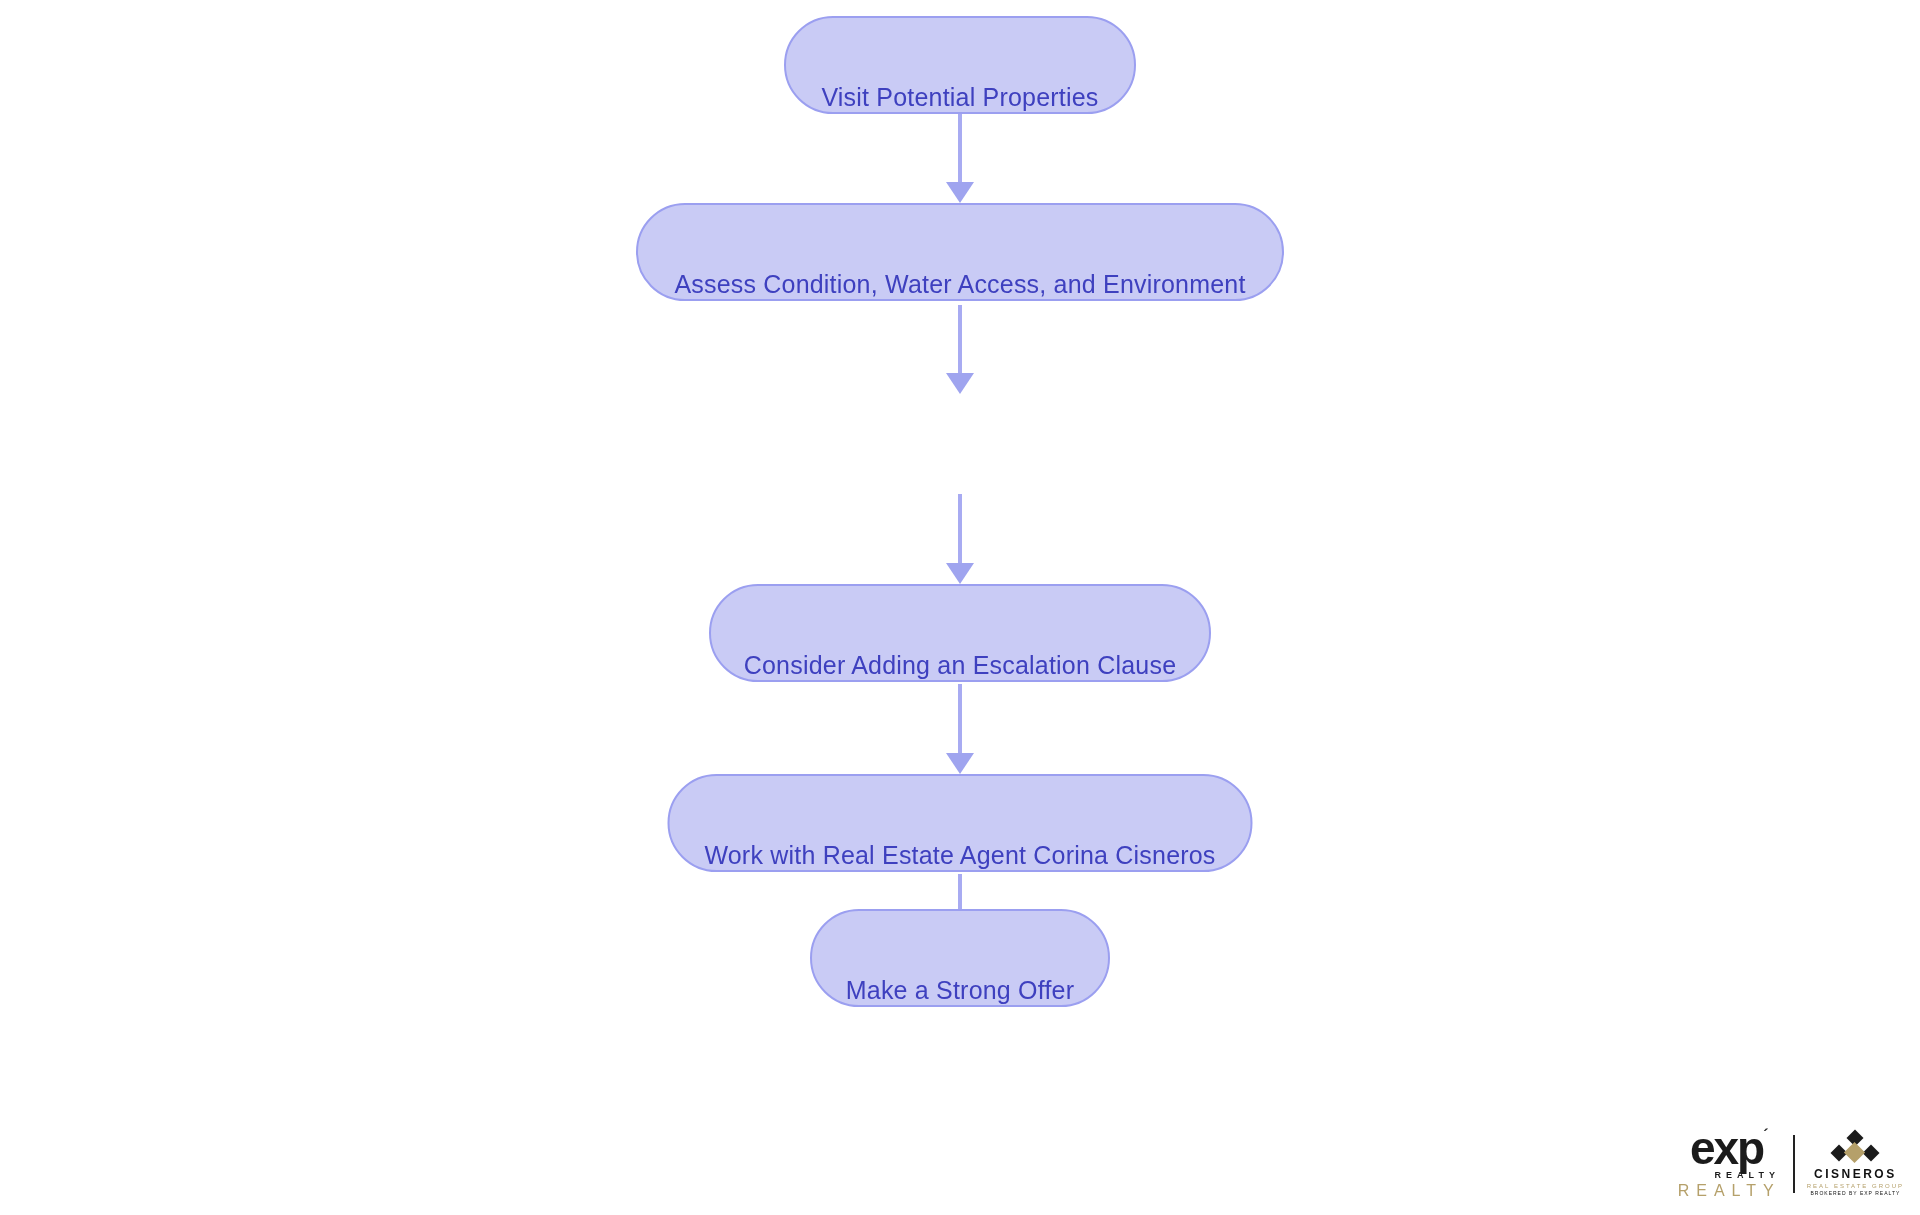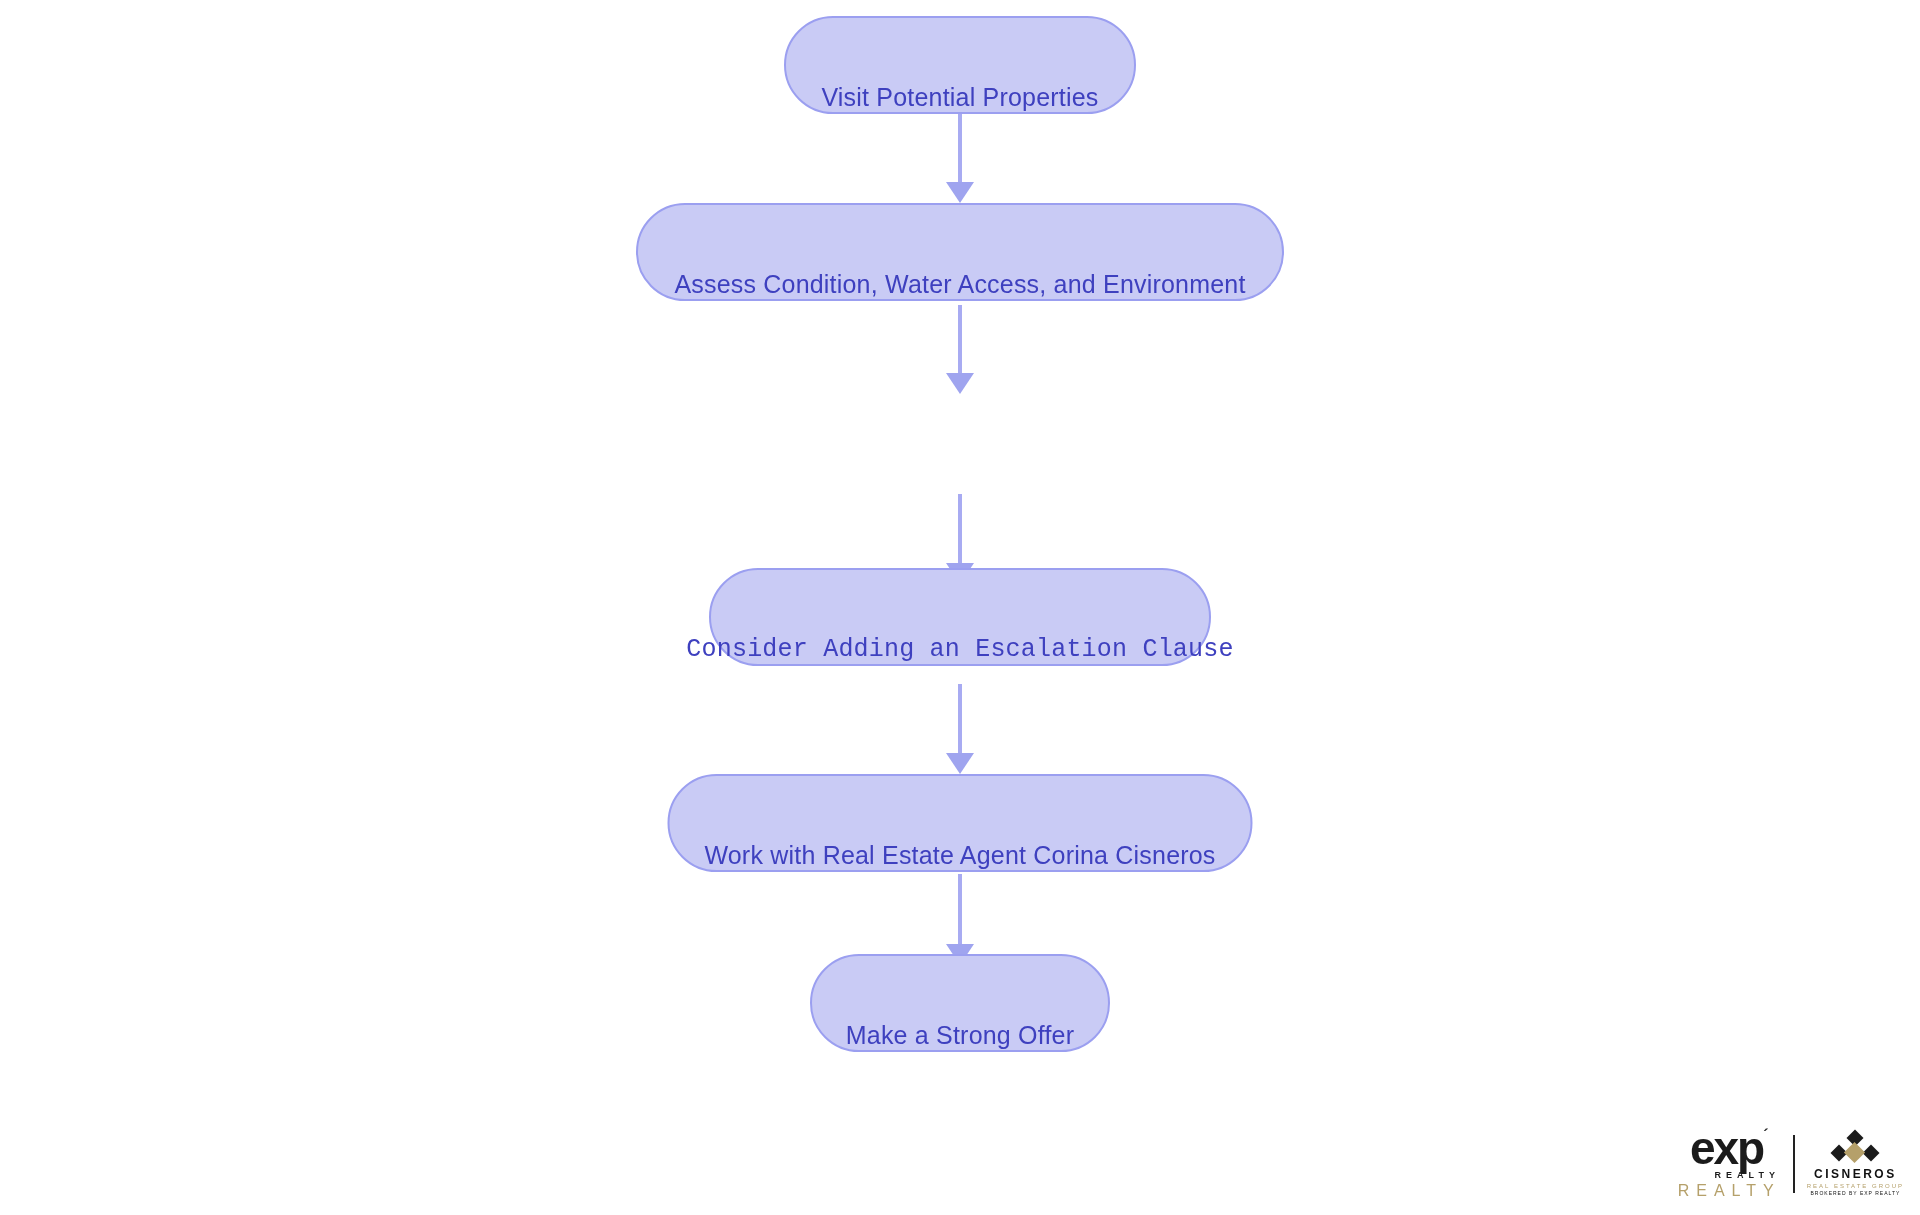--- a/index.html
+++ b/index.html
@@ -29,23 +29,23 @@
   }
   .node span {
     color: var(--node-text, #3e40bf);
     font-size: 25px;
     letter-spacing: 0.2px;
     white-space: nowrap;
   }
   .n1 { top: 16px;  width: 352px; }
   .n2 { top: 203px; width: 648px; }
   .n3 { top: 394px; width: 506px; }
-  .n4 { top: 568px; width: 502px; font-family: Liberation Mono, monospace; }
+  .n4 { top: 584px; width: 502px; }
   .n5 { top: 774px; width: 585px; }
-  .n6 { top: 954px; width: 300px; }
+  .n6 { top: 909px; width: 300px; }
 
   
   .arrow {
     position: absolute;
     left: 50%;
     transform: translateX(-50%);
     width: 30px;
   }
   .a1 { top: 114px; height: 89px; }
   .a2 { top: 305px; height: 89px; }

